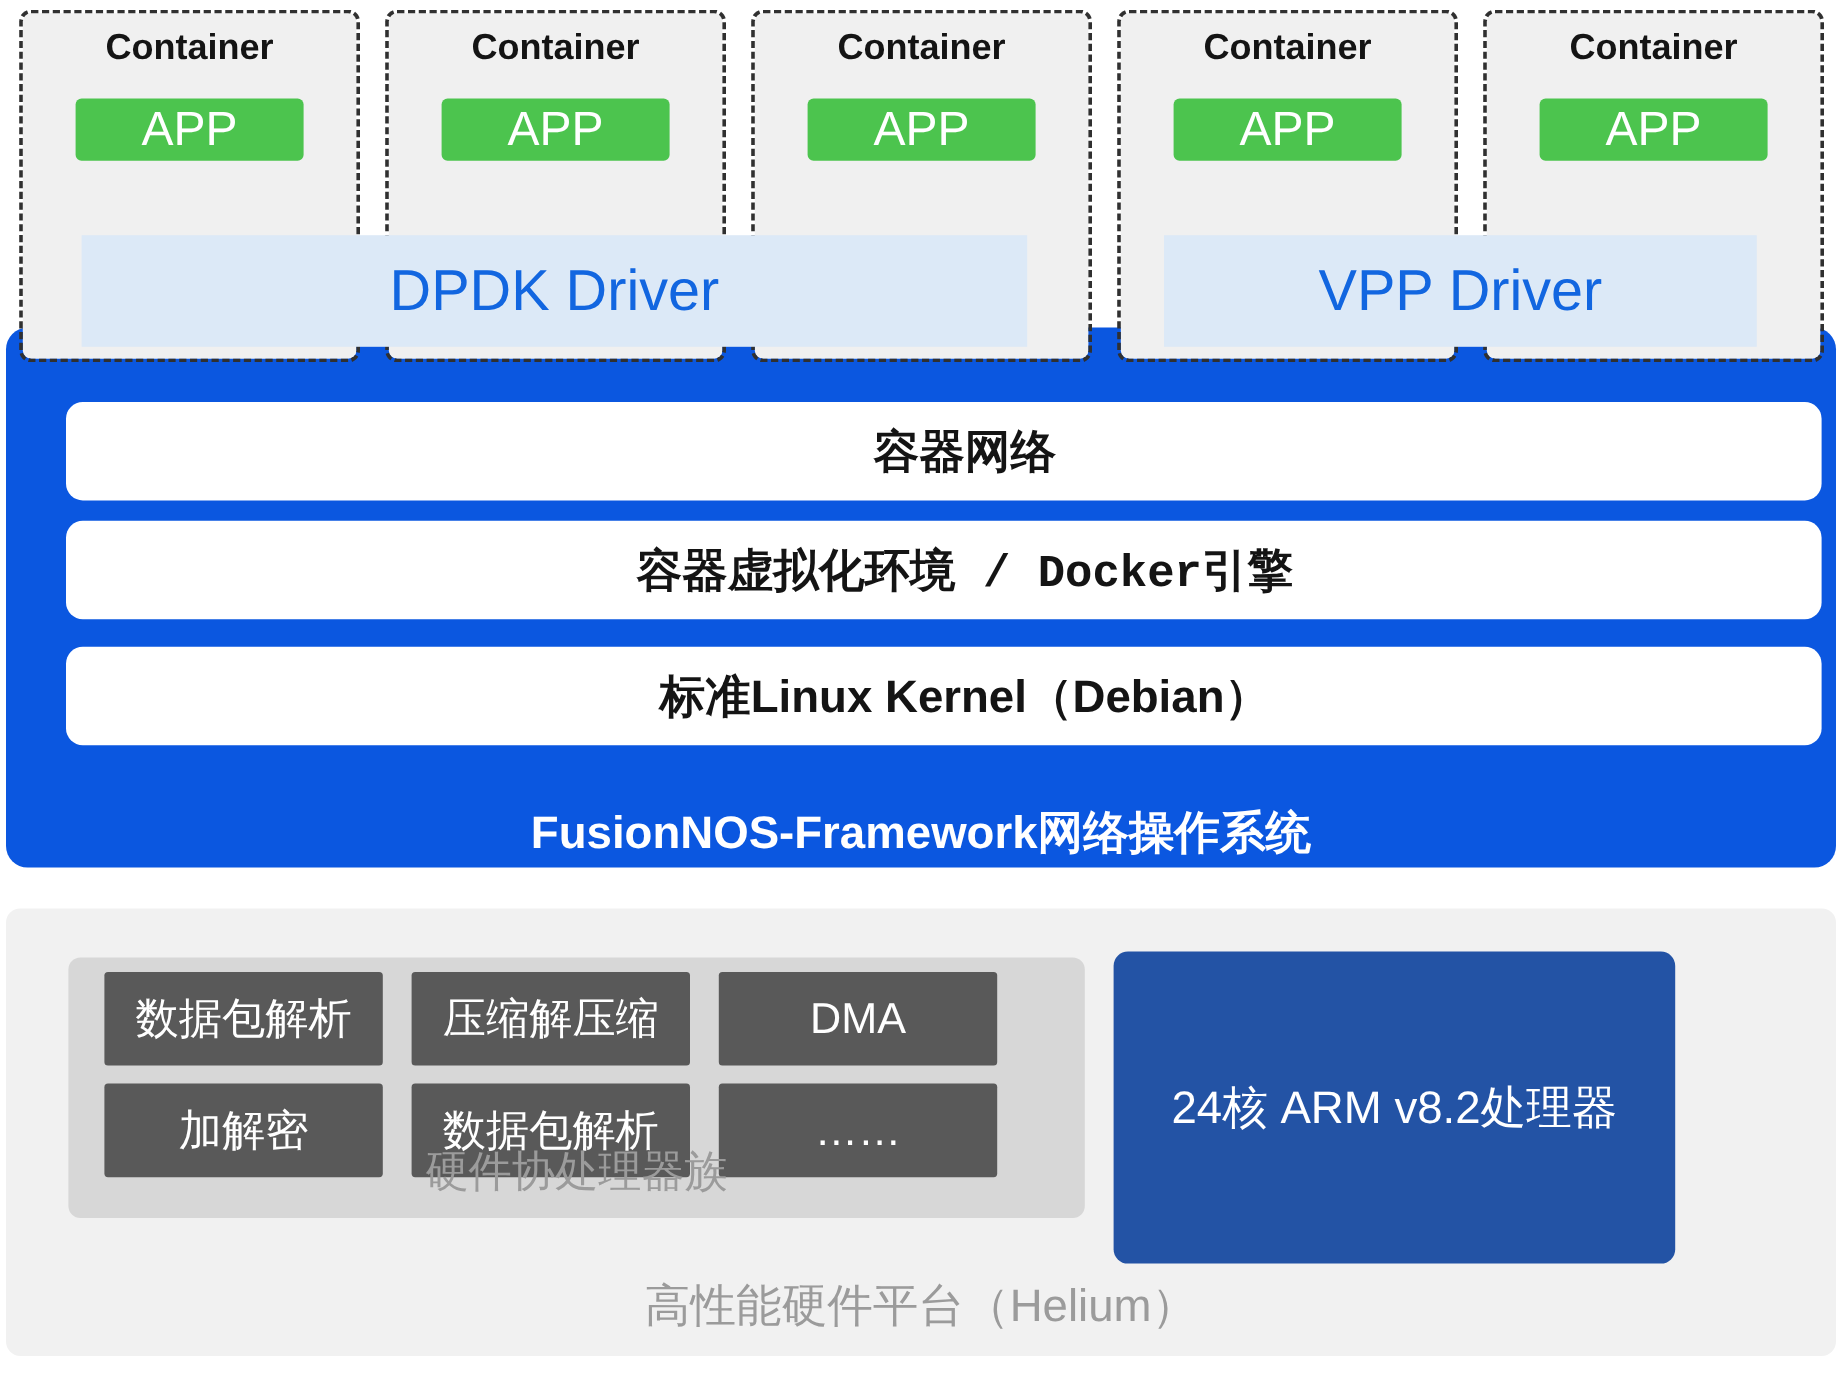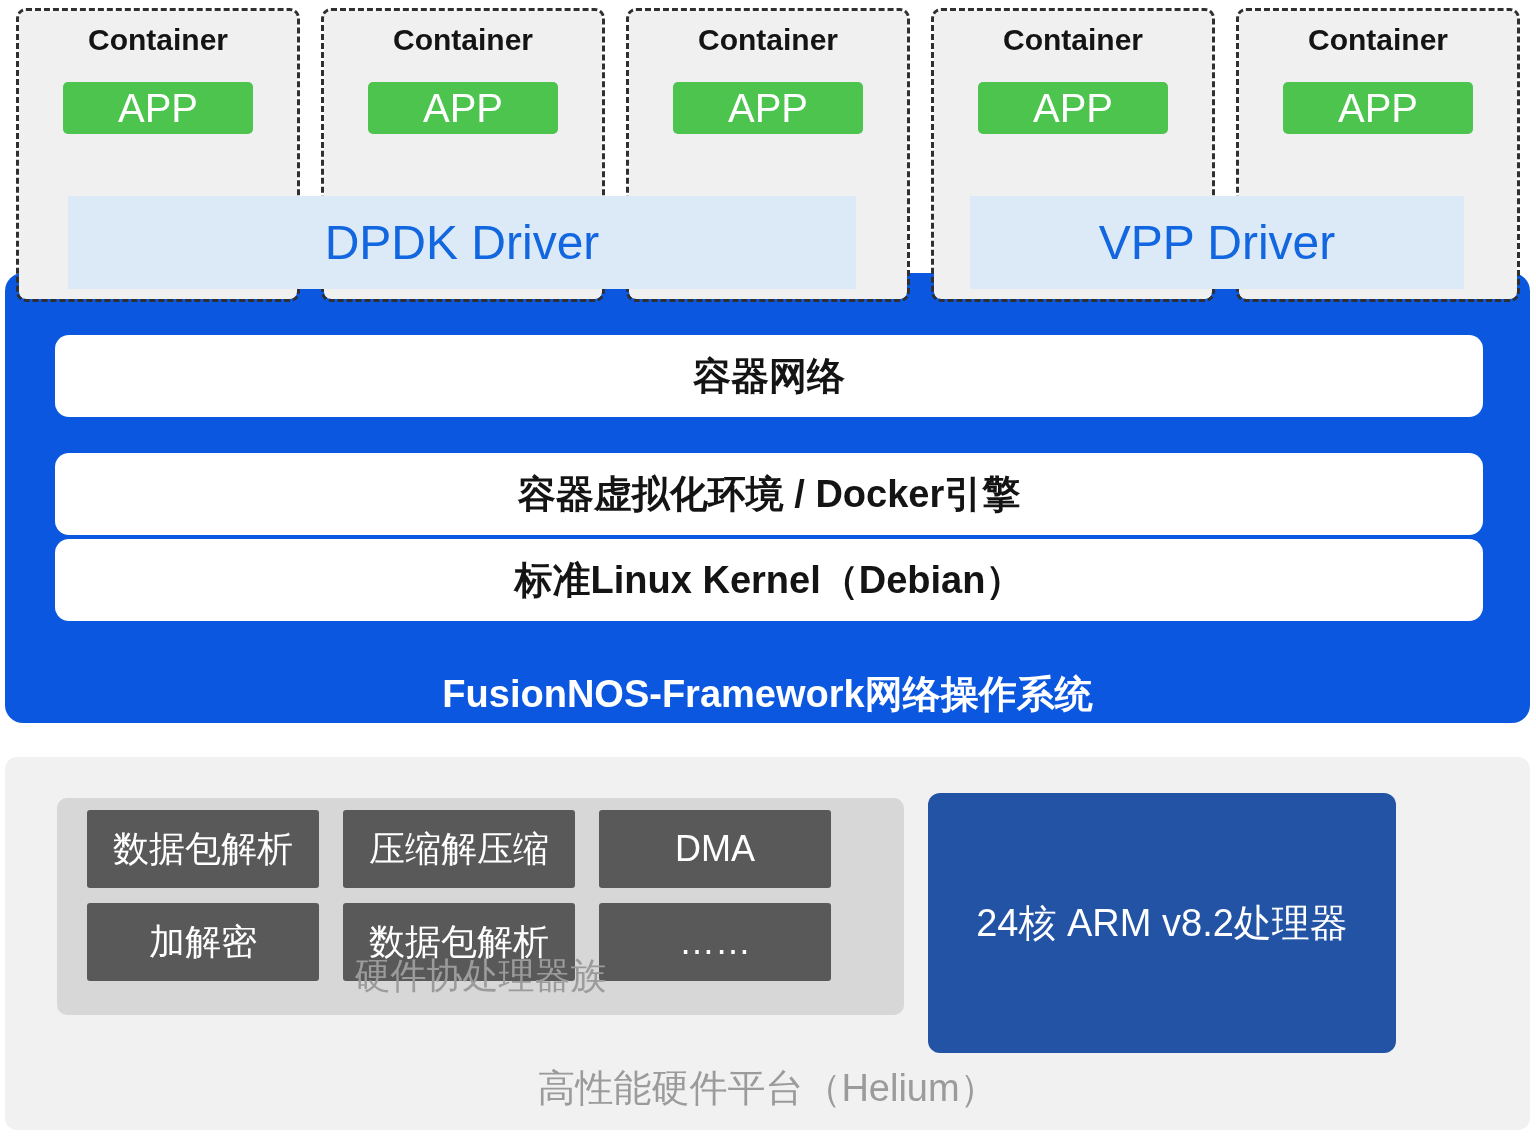--- a/index.html
+++ b/index.html
@@ -12,24 +12,24 @@
   }
   
   .os-box{
     position:absolute;left:5px;top:273px;width:1525px;height:450px;
     background:#0b57e0;border-radius:18px;z-index:1;
   }
   .os-layer{
     position:absolute;left:50px;width:1428px;height:82px;
     background:#ffffff;border-radius:14px;
     display:flex;align-items:center;justify-content:center;
-    font-size:38px;font-weight:600;color:#141414;
+    font-size:38px;font-weight:600;color:#141414;padding-left:35px;
   }
   .os-layer.l0{top:62px;}
-  .os-layer.l1{top:180px;}
+  .os-layer.l1{top:161px;font-family:Liberation Mono, monospace;}
   .os-layer.l2{top:266px;}
   .os-label{
     position:absolute;left:0;top:396px;width:100%;
     text-align:center;color:#ffffff;font-size:38px;font-weight:600;
   }
   
   .container-box{
     position:absolute;top:8px;width:284px;height:294px;
     box-sizing:border-box;
     background:#f0f0f0;background-clip:padding-box;

